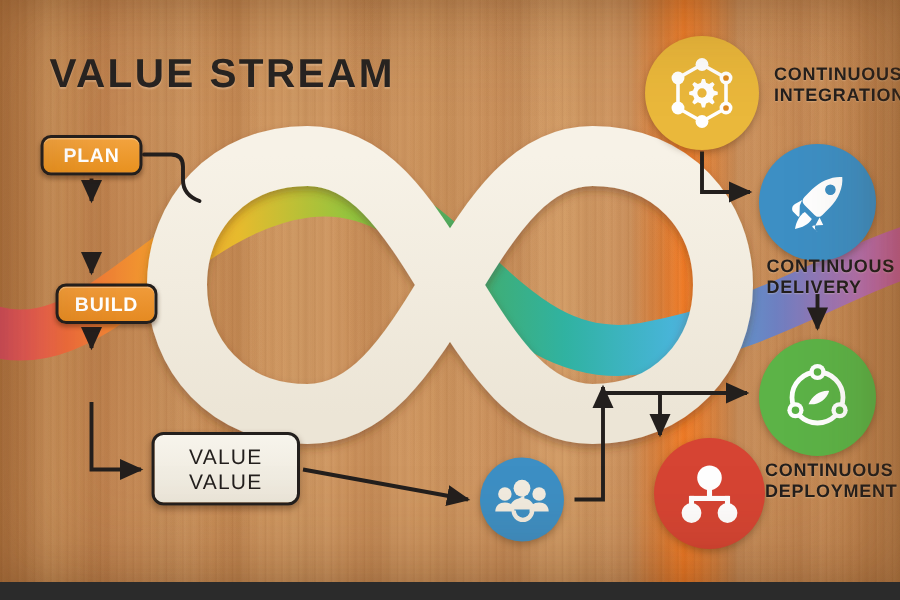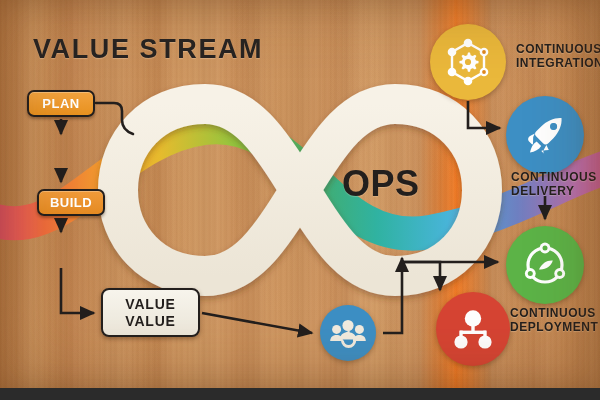--- a/index.html
+++ b/index.html
@@ -116,21 +116,21 @@
     height: 49px;
     border-radius: 8px;
     border: 2px solid #231f1d;
     background: linear-gradient(180deg,#f7f4ec,#ece7da);
     display: flex;
     flex-direction: column;
     align-items: center;
     justify-content: center;
     color: #231f1d;
     font-size: 14px;
-    font-weight: bold;
+    font-weight: normal;
     letter-spacing: 0.8px;
     line-height: 17px;
     box-shadow: 0 2px 4px rgba(60,30,10,0.40);
     box-sizing: border-box;
   }
 
   
   .loop-word {
     position: absolute;
     font-size: 36px;
@@ -264,21 +264,20 @@
   </div>
   <div class="stage build">
     <span>BUILD</span>
   </div>
 
   <div class="value-box">
     <span>VALUE</span>
     <span>VALUE</span>
   </div>
 
-  <div class="loop-word ops">OPS</div>
 
   <div class="badge ci">
     <svg width="52" height="52" viewBox="0 0 52 52">
       <g stroke="#ffffff" stroke-width="2.4" fill="none">
         <path d="M26,7 L42,16 L42,36 L26,45 L10,36 L10,16 Z"></path>
       </g>
       <g fill="#ffffff">
         <circle cx="26" cy="7" r="4.3"></circle>
         <circle cx="42" cy="16" r="4.3"></circle>
         <circle cx="42" cy="36" r="4.3"></circle>

